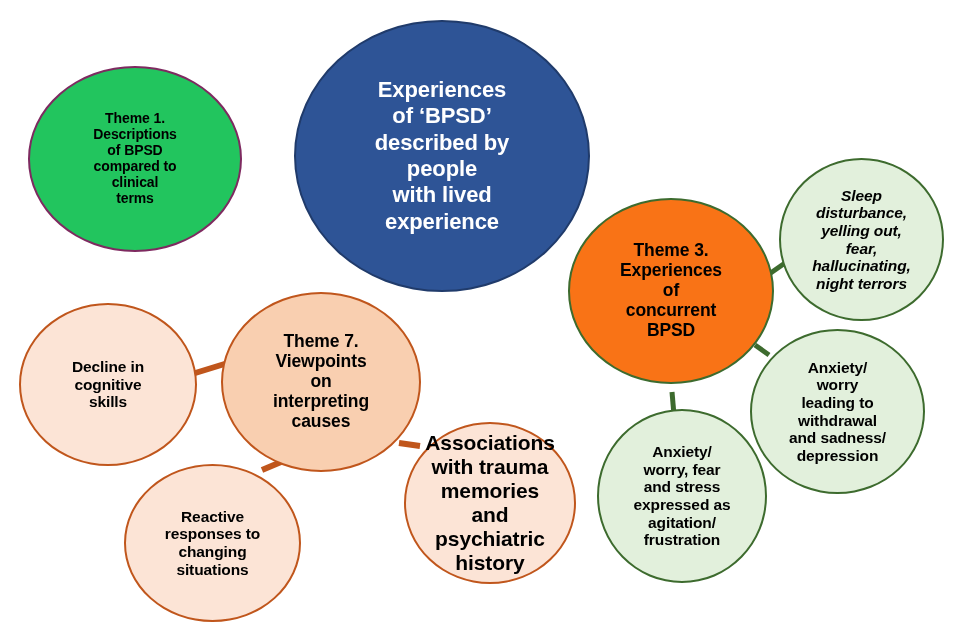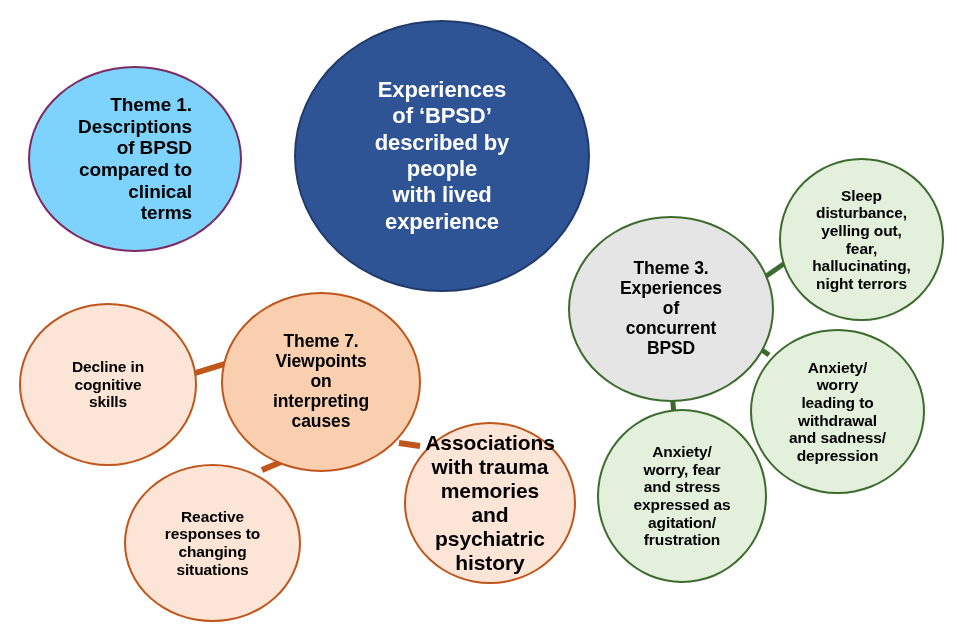--- a/index.html
+++ b/index.html
@@ -36,24 +36,23 @@
     text-align: center;
     color: #000000;
     font-weight: bold;
     line-height: 1.14;
     letter-spacing: -0.1px;
     white-space: pre-line;
   }
   
   #node-theme1 {
     left: 28px;  top: 66px;  width: 214px; height: 186px;
-    background: #7dd3fc;
+    background: #22c55e;
     border: 2.5px solid #7e2a60;
-    font-size: 19px;
-    text-align: right;
+    font-size: 14px;
   }
   
   #node-central {
     left: 294px; top: 20px;  width: 296px; height: 272px;
     background: #2e5496;
     border: 2px solid #203b6b;
     color: #ffffff;
     font-size: 22px;
     line-height: 1.2;
   }
@@ -77,30 +76,31 @@
     font-size: 15.5px;
   }
   #node-trauma {
     left: 404px; top: 422px; width: 172px; height: 162px;
     background: #fce4d6;
     border: 2.2px solid #c0561c;
     font-size: 21px;
   }
   
   #node-theme3 {
-    left: 568px; top: 216px; width: 206px; height: 186px;
-    background: #e5e5e5;
+    left: 568px; top: 198px; width: 206px; height: 186px;
+    background: #f97316;
     border: 2.5px solid #3d6b2e;
     font-size: 17.5px;
   }
   #node-sleep {
     left: 779px; top: 158px; width: 165px; height: 163px;
     background: #e2f0dc;
     border: 2.2px solid #3d6b2e;
     font-size: 15.5px;
+    font-style: italic;
   }
   #node-withdrawal {
     left: 750px; top: 329px; width: 175px; height: 165px;
     background: #e2f0dc;
     border: 2.2px solid #3d6b2e;
     font-size: 15.5px;
   }
   #node-agitation {
     left: 597px; top: 409px; width: 170px; height: 174px;
     background: #e2f0dc;

